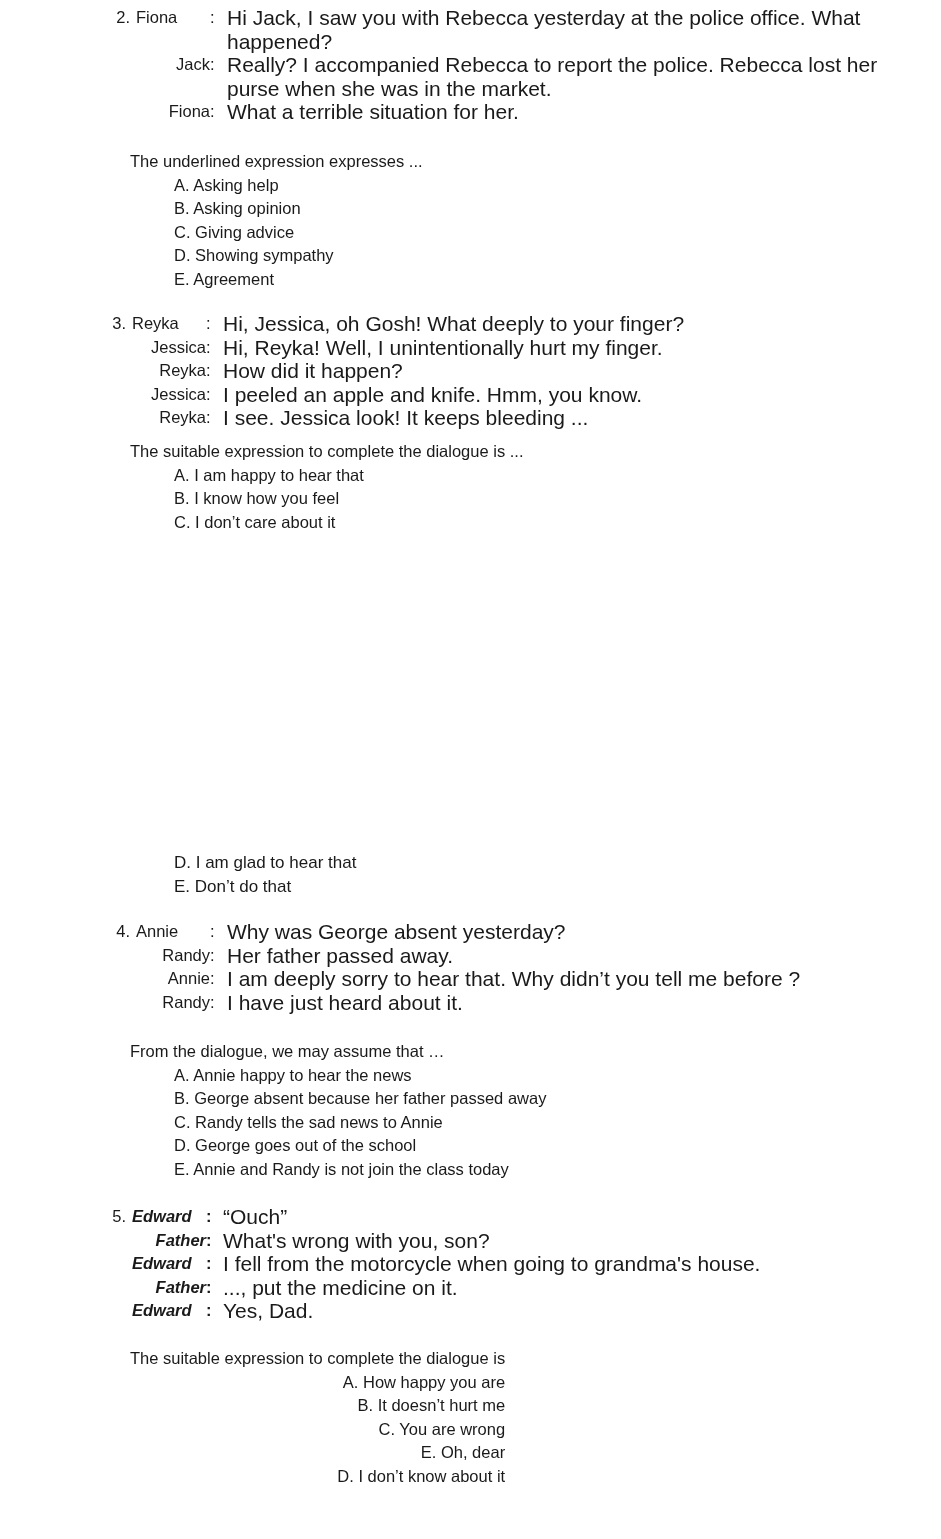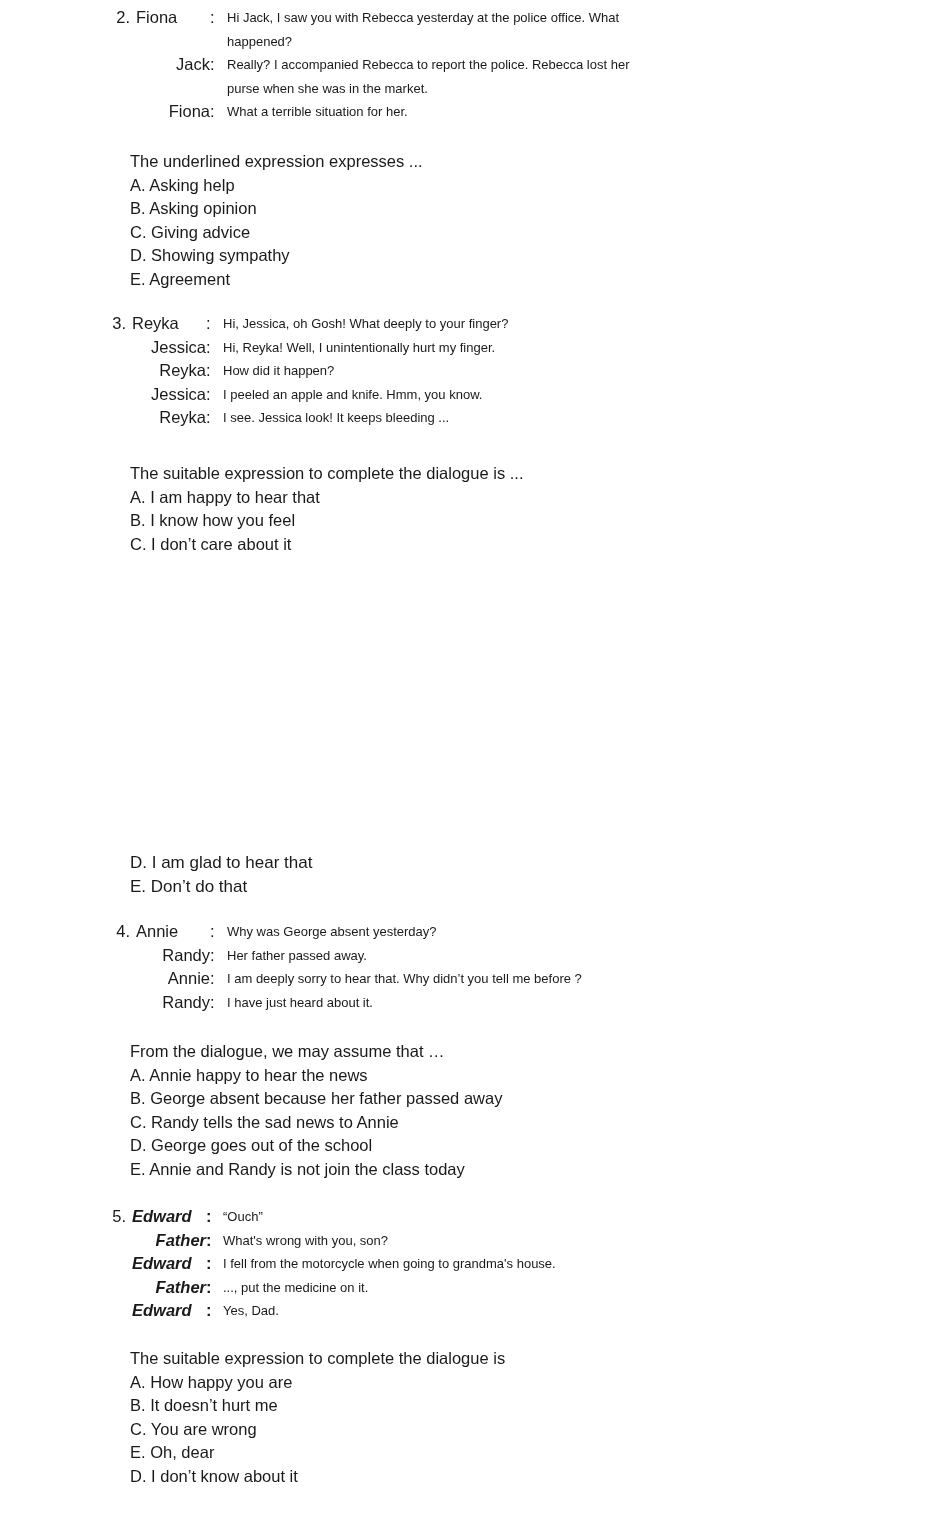--- a/index.html
+++ b/index.html
@@ -51,37 +51,37 @@
   }
   .d-colon {
     width: 14px;
     padding: 0;
     font-size: 16.5px;
     line-height: 23.5px;
     text-align: left;
   }
   .d-text {
     padding: 0 0 0 3px;
-    font-size: 13px;
+    font-size: 21px;
     line-height: 23.5px;
   }
   .name-center { text-align: right; }
   .name-left   { text-align: left; }
   .bold-names .d-name { font-weight: bold; font-style: italic; }
   .bold-names .d-colon { font-weight: bold; }
 
   
   .qblock {
     position: absolute;
     left: 130px;
     font-size: 16.5px;
     line-height: 23.6px;
   }
   .qstem { white-space: nowrap; }
-  .opt   { white-space: nowrap; }
+  .opt   { white-space: nowrap; margin-left: 44px; }
 
   .floatopt {
     position: absolute;
     left: 130px;
     font-size: 17px;
     line-height: 23.6px;
   }
 </style>
 </head>
 <body>
@@ -170,21 +170,21 @@
           <td class="d-name name-center">Reyka</td>
           <td class="d-colon">:</td>
           <td class="d-text">
             <span>I see. Jessica look! It keeps bleeding ...</span>
           </td>
         </tr>
       </tbody>
     </table>
   </div>
 
-  <div class="qblock" style="top:462px;">
+  <div class="qblock" style="top:440px;">
     <div class="qstem">The suitable expression to complete the dialogue is ...</div>
     <div class="opt">A. I am happy to hear that</div>
     <div class="opt">B. I know how you feel</div>
     <div class="opt">C. I don’t care about it</div>
   </div>
 
   <div class="floatopt" style="top:851px;">
     <div class="opt">D. I am glad to hear that</div>
     <div class="opt">E. Don’t do that</div>
   </div>
@@ -277,21 +277,21 @@
           <td class="d-name name-left">Edward</td>
           <td class="d-colon">:</td>
           <td class="d-text">
             <span>Yes, Dad.</span>
           </td>
         </tr>
       </tbody>
     </table>
   </div>
 
-  <div class="qblock" style="top:1347px;">
+  <div class="qblock" style="top:1347px;text-align:right;">
     <div class="qstem">The suitable expression to complete the dialogue is</div>
     <div class="opt">A. How happy you are</div>
     <div class="opt">B. It doesn’t hurt me</div>
     <div class="opt">C. You are wrong</div>
     <div class="opt">E. Oh, dear</div>
     <div class="opt">D. I don’t know about it</div>
   </div>
 
 </div>
 

